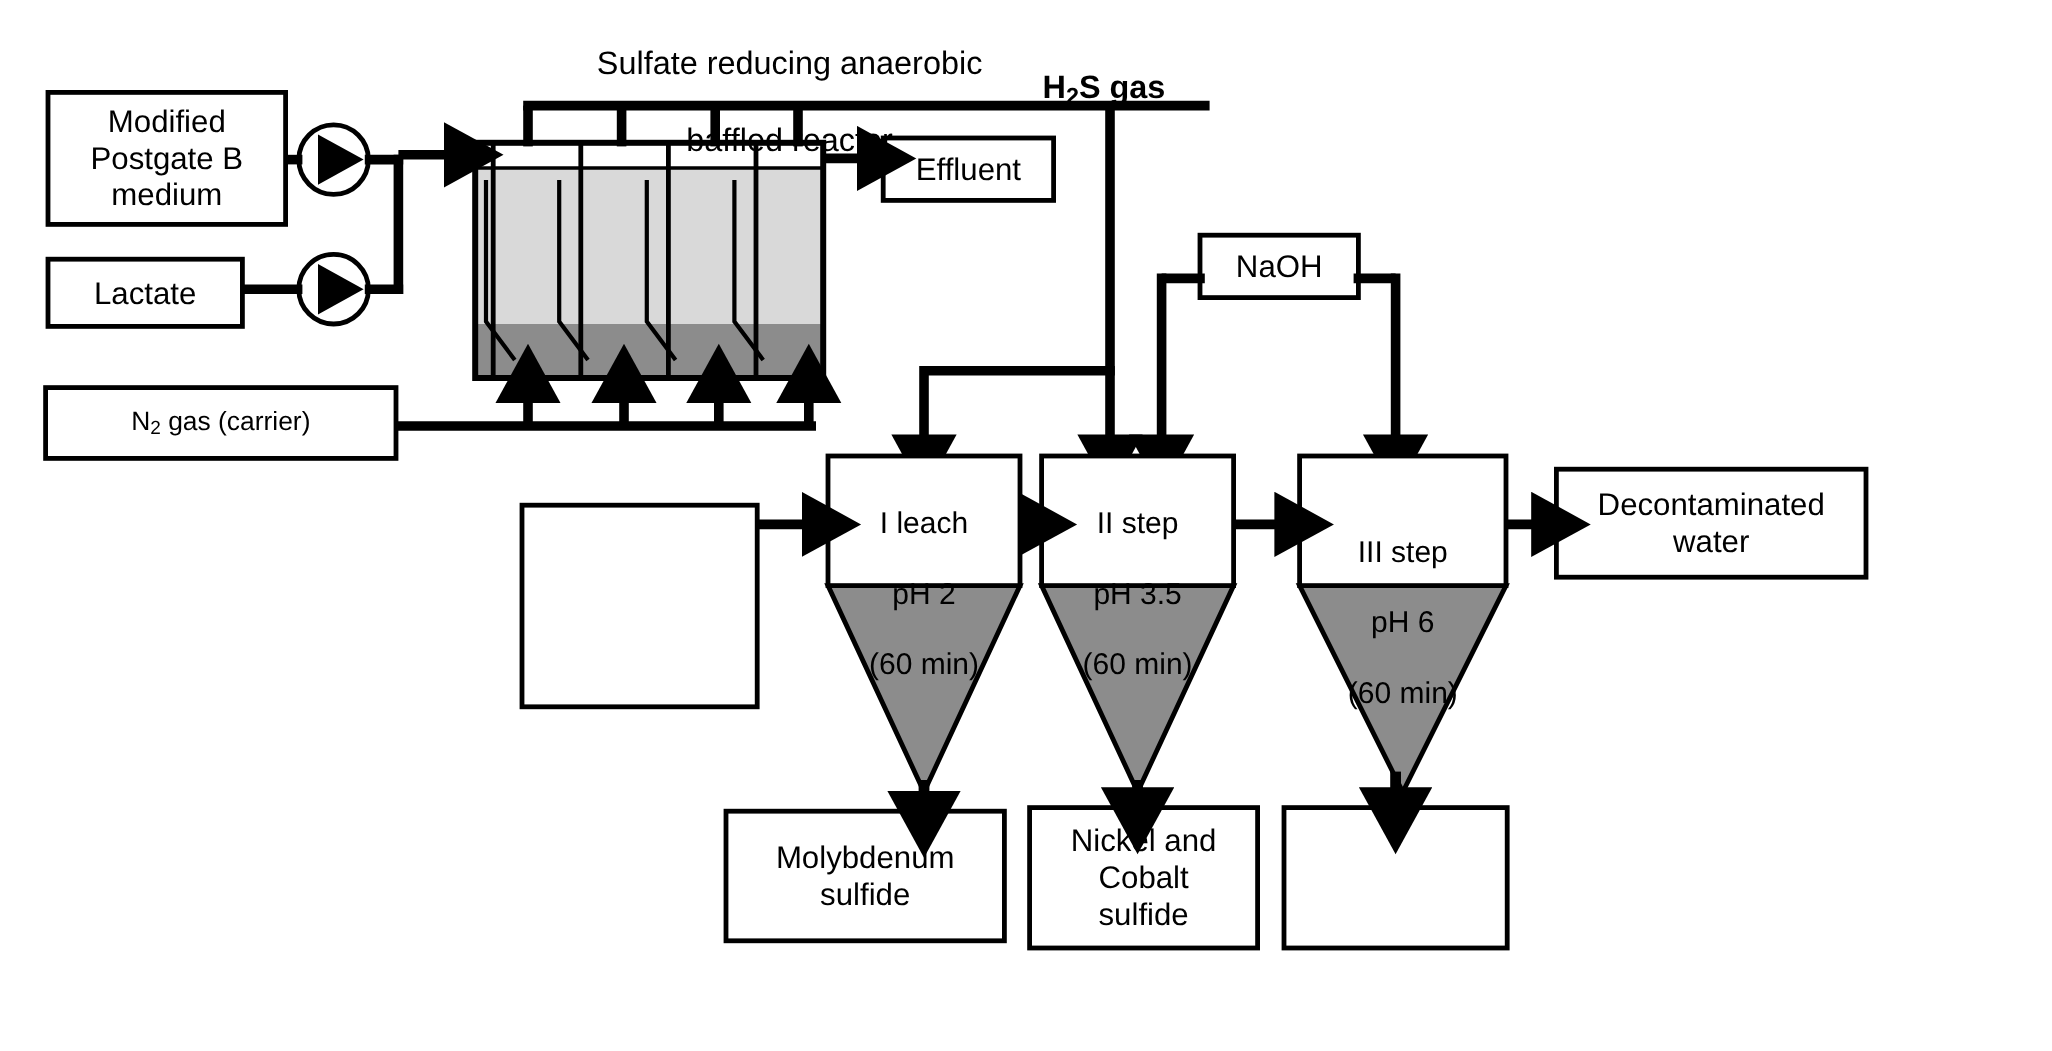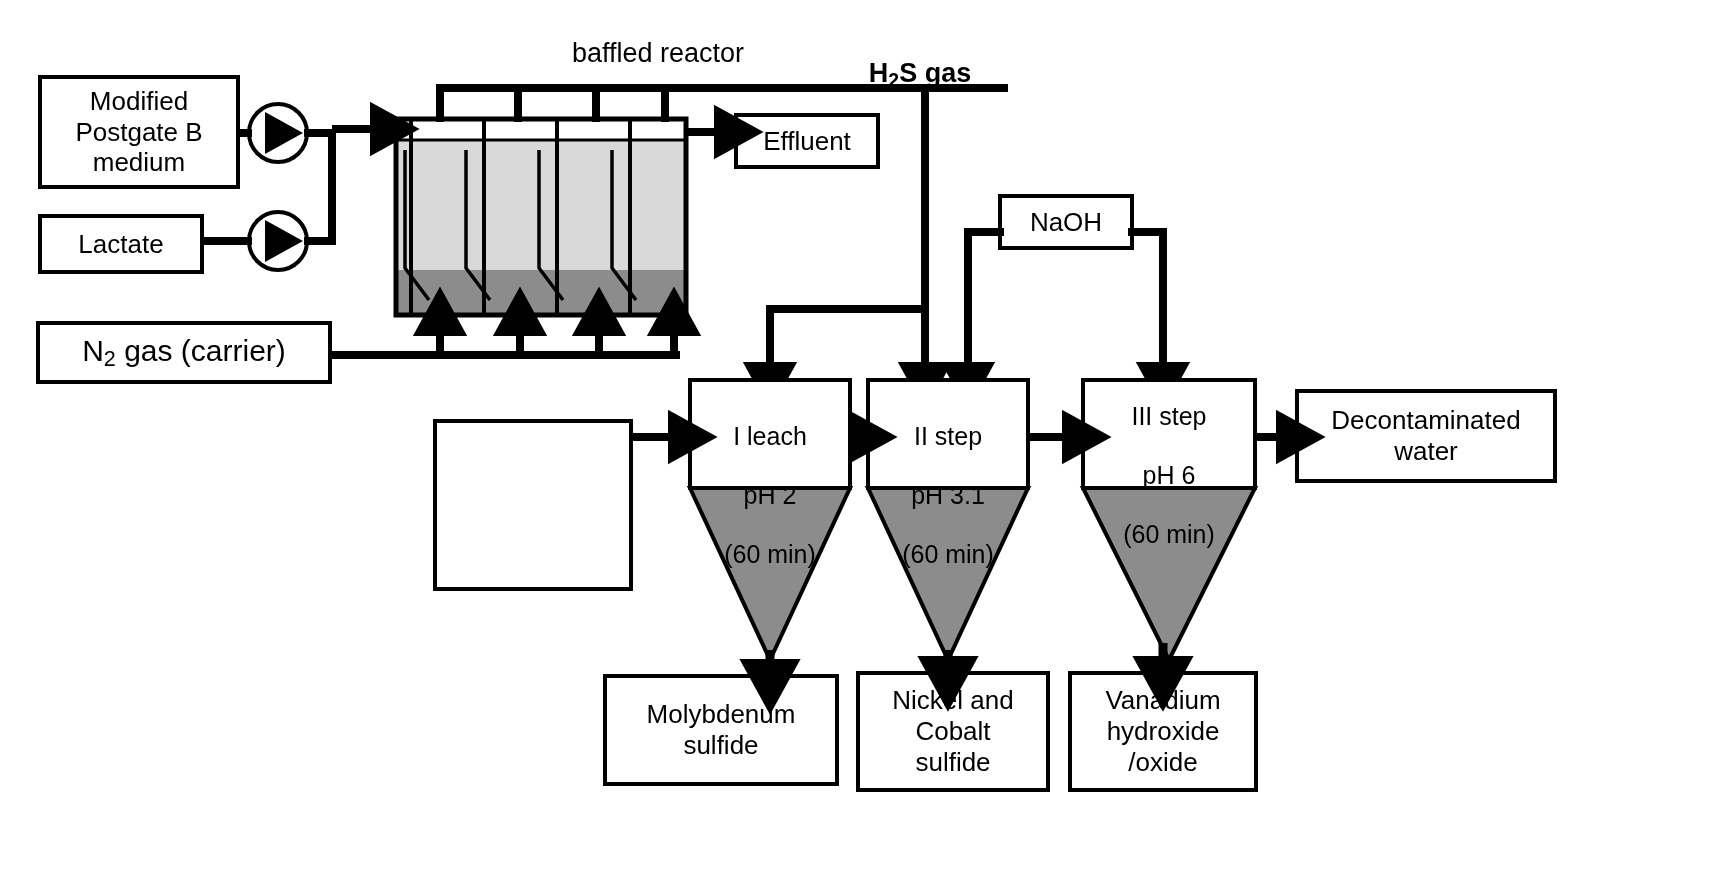--- a/index.html
+++ b/index.html
@@ -135,67 +135,65 @@
     <line x1="851" y1="437" x2="856" y2="437" stroke="#000" stroke-width="8" marker-end="url(#ah)"></line>
     <line x1="1029" y1="437" x2="1070" y2="437" stroke="#000" stroke-width="8" marker-end="url(#ah)"></line>
     <line x1="1256" y1="437" x2="1284" y2="437" stroke="#000" stroke-width="8" marker-end="url(#ah)"></line>
 
     <line x1="770" y1="650" x2="770" y2="668" stroke="#000" stroke-width="9" marker-end="url(#ah)"></line>
     <line x1="948" y1="650" x2="948" y2="665" stroke="#000" stroke-width="9" marker-end="url(#ah)"></line>
     <line x1="1163" y1="643" x2="1163" y2="665" stroke="#000" stroke-width="9" marker-end="url(#ah)"></line>
   </svg>
 
   <div class="lbl free" style="left:378px; top:6px; width:560px; font-size:27px;">
+    <div>Sulfate reducing anaerobic</div>
     <div>baffled reactor</div>
   </div>
 
   <div class="lbl free" style="left:760px; top:26px; width:320px; font-size:27px;font-weight:bold;">
     <span>H</span><sub>2</sub><span>S gas</span>
   </div>
 
   <div class="lbl" style="left:40px; top:77px; width:198px; height:110px; font-size:26px;">Modified
 Postgate B
 medium</div>
 
   <div class="lbl" style="left:40px; top:216px; width:162px; height:56px; font-size:26px;">Lactate</div>
 
-  <div class="lbl" style="left:38px; top:323px; width:292px; height:59px; font-size:30px;">
+  <div class="lbl" style="left:38px; top:323px; width:292px; height:59px; font-size:22px;">
     <span><span>N</span><sub>2</sub><span> gas (carrier)</span></span>
   </div>
 
   <div class="lbl" style="left:1000px; top:196px; width:132px; height:52px; font-size:26px;">NaOH</div>
 
   <div class="lbl" style="left:736px; top:115px; width:142px; height:52px; font-size:26px;">Effluent</div>
 
 
   <div class="lbl" style="left:1297px; top:391px; width:258px; height:90px; font-size:26px;">Decontaminated
 water</div>
 
   <div class="lbl free" style="left:690px; top:392px; width:160px; font-size:25px;">
     <div>I leach</div>
     <div>pH 2</div>
     <div>(60 min)</div>
   </div>
 
   <div class="lbl free" style="left:868px; top:392px; width:160px; font-size:25px;">
     <div>II step</div>
-    <div>pH 3.1</div>
+    <div>pH 3.5</div>
     <div>(60 min)</div>
   </div>
 
-  <div class="lbl free" style="left:1083px; top:372px; width:172px; font-size:25px;">
+  <div class="lbl free" style="left:1083px; top:416px; width:172px; font-size:25px;">
     <div>III step</div>
     <div>pH 6</div>
     <div>(60 min)</div>
   </div>
 
   <div class="lbl" style="left:605px; top:676px; width:232px; height:108px; font-size:26px;">Molybdenum
 sulfide</div>
 
   <div class="lbl" style="left:858px; top:673px; width:190px; height:117px; font-size:26px;">Nickel and
 Cobalt
 sulfide</div>
 
-  <div class="lbl" style="left:1070px; top:673px; width:186px; height:117px; font-size:26px;">Vanadium
-hydroxide
-/oxide</div>
 
 </div>
 
 </body></html>

